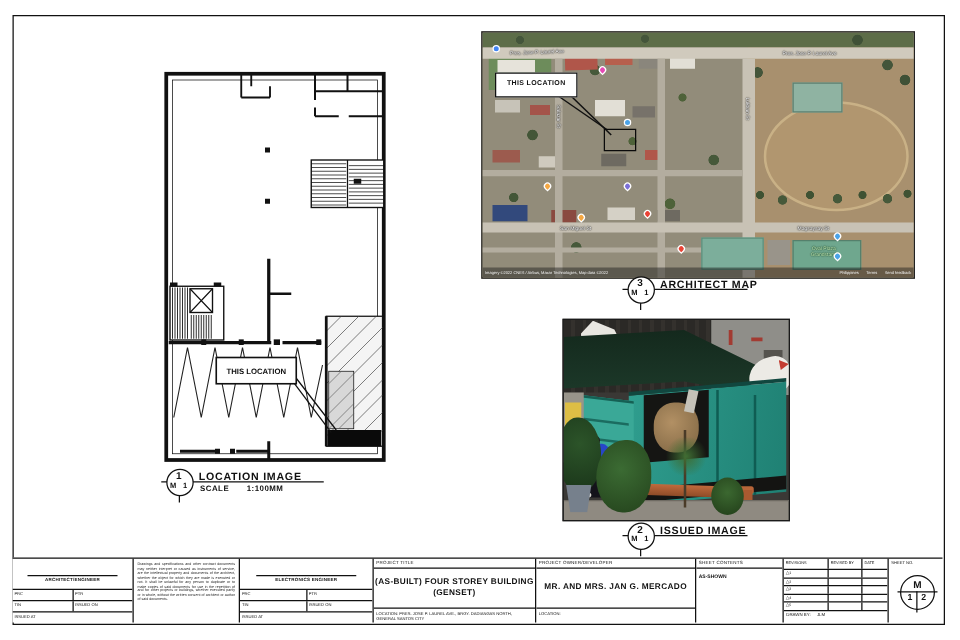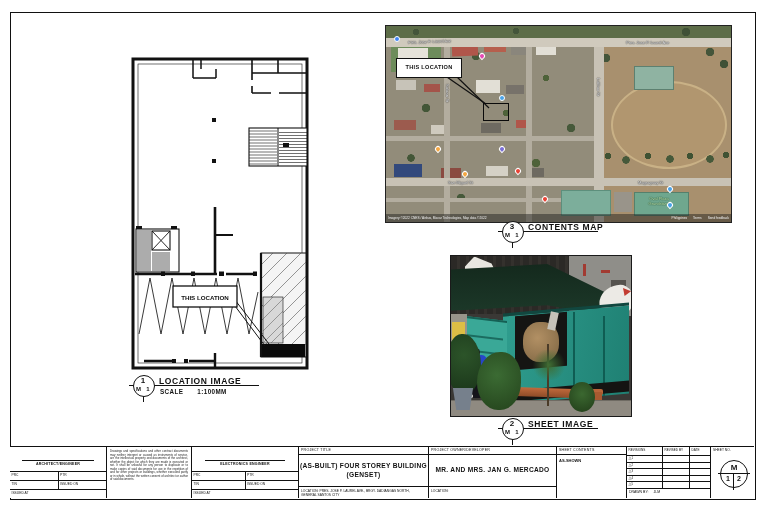--- a/index.html
+++ b/index.html
@@ -222,21 +222,21 @@
     </div>
   </div>
 
   <div class="dm" style="left:502px;top:221px;width:110px;">
     <div class="hl" style="width:100px;"></div>
     <div class="c"></div>
     <div class="vl"></div>
     <div class="n">3</div>
     <div class="rl">M</div>
     <div class="rr">1</div>
-    <div class="t">CONTENTS MAP</div>
+    <div class="t">ARCHITECT MAP</div>
   </div>
 
   <div class="photo">
     <div class="a" style="left:0;top:0;width:120px;height:58px;background:repeating-linear-gradient(90deg,#2b2926 0 6px,#34312d 6px 9px);"></div>
     <div class="a" style="left:118px;top:0;width:62px;height:60px;background:#8f8e89;"></div>
     <div class="a" style="left:132px;top:8px;width:3px;height:12px;background:#a23b32;"></div>
     <div class="a" style="left:150px;top:14px;width:9px;height:3px;background:#a23b32;"></div>
     <div class="a" style="left:160px;top:24px;width:15px;height:32px;background:#55534e;"></div>
     <div class="a" style="left:12px;top:2px;width:40px;height:46px;background:#e8e6e0;clip-path:polygon(20% 0,65% 10%,100% 55%,55% 100%,10% 70%,0 25%);transform:rotate(8deg);"></div>
     <div class="a" style="left:0;top:8px;width:175px;height:55px;background:linear-gradient(#14291d,#1d3a2a);clip-path:polygon(0 10%,55% 0,100% 70%,100% 100%,55% 75%,0 85%);"></div>
@@ -276,21 +276,21 @@
     <div class="a" style="left:118px;top:126px;width:26px;height:30px;background:radial-gradient(circle at 50% 40%,#3b6830,#25431c 85%);border-radius:50%;"></div>
   </div>
 
   <div class="dm" style="left:502px;top:418px;width:110px;">
     <div class="hl" style="width:100px;"></div>
     <div class="c"></div>
     <div class="vl"></div>
     <div class="n">2</div>
     <div class="rl">M</div>
     <div class="rr">1</div>
-    <div class="t">SHEET IMAGE</div>
+    <div class="t">ISSUED IMAGE</div>
   </div>
 
   <div class="tb">
 
     <div class="box" style="width:97px;">
       <div class="sigarea">
         <div class="sigline"></div>
         <div class="siglabel">ARCHITECT/ENGINEER</div>
       </div>
       <div class="frow">

